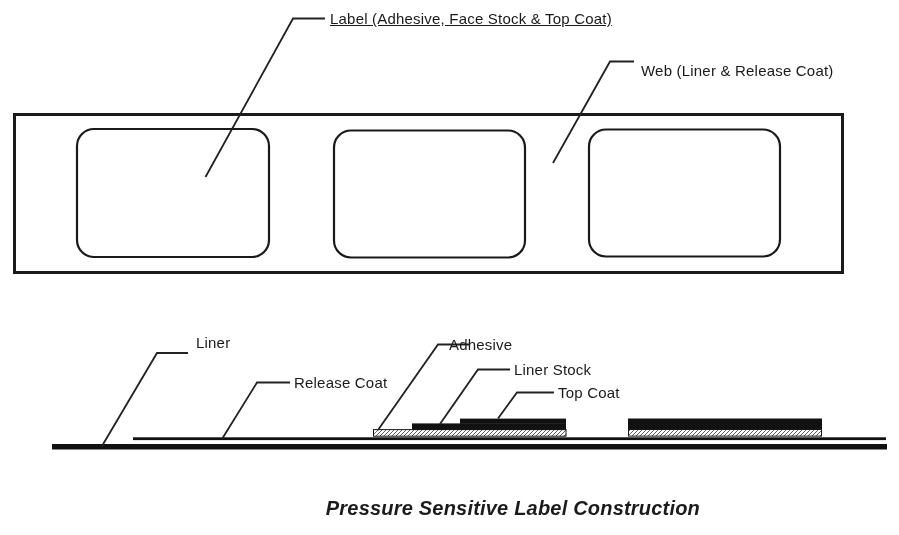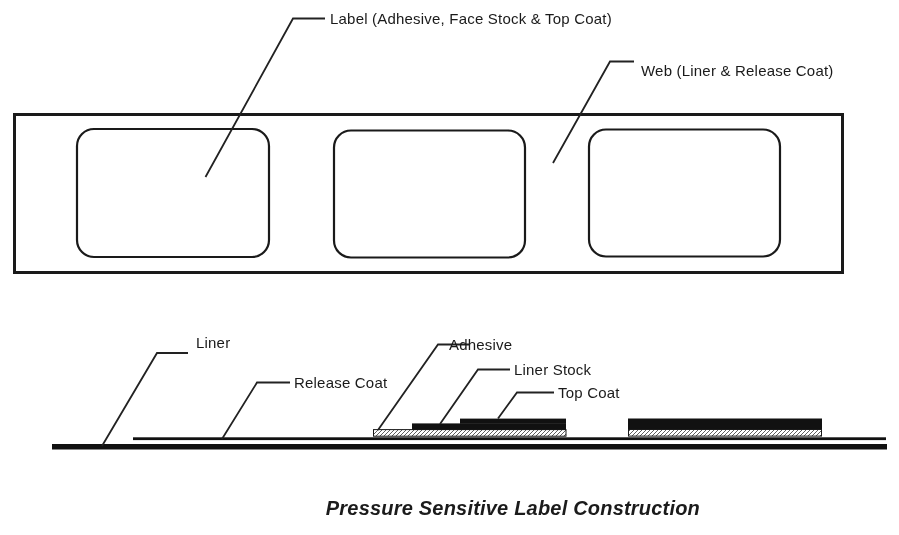--- a/index.html
+++ b/index.html
@@ -74,21 +74,21 @@
     <rect x="628" y="418.5" width="194" height="11.2" fill="#111111"></rect>
     <rect x="628.5" y="429.5" width="193" height="6.6" fill="url(#hatch)" stroke="#1a1a1a" stroke-width="1"></rect>
 
     <polyline points="188,353 157,353 102,446" fill="none" stroke="#222222" stroke-width="1.8"></polyline>
     <polyline points="290,382.5 257,382.5 222,439" fill="none" stroke="#222222" stroke-width="1.8"></polyline>
     <polyline points="470,344.5 438,344.5 378,430" fill="none" stroke="#222222" stroke-width="1.8"></polyline>
     <polyline points="510,369.5 478,369.5 440,424" fill="none" stroke="#222222" stroke-width="1.8"></polyline>
     <polyline points="554,392.5 517,392.5 498,418.5" fill="none" stroke="#222222" stroke-width="1.8"></polyline>
   </svg>
 
-  <div class="callout-text" style="left:330px; top:10px;">Label (Adhesive, Face Stock &amp; Top Coat)</div>
+  <div class="callout-text" style="left:330px; top:10px;text-decoration:underline;">Label (Adhesive, Face Stock &amp; Top Coat)</div>
 
   <div class="callout-text" style="left:641px; top:62px;text-align:center;">Web (Liner &amp; Release Coat)</div>
 
   <div class="callout-text" style="left:196px; top:334px;">Liner</div>
 
   <div class="callout-text" style="left:294px; top:374px;">Release Coat</div>
 
   <div class="callout-text" style="left:449px; top:336px;">Adhesive</div>
 
   <div class="callout-text" style="left:514px; top:361px;">Liner Stock</div>

